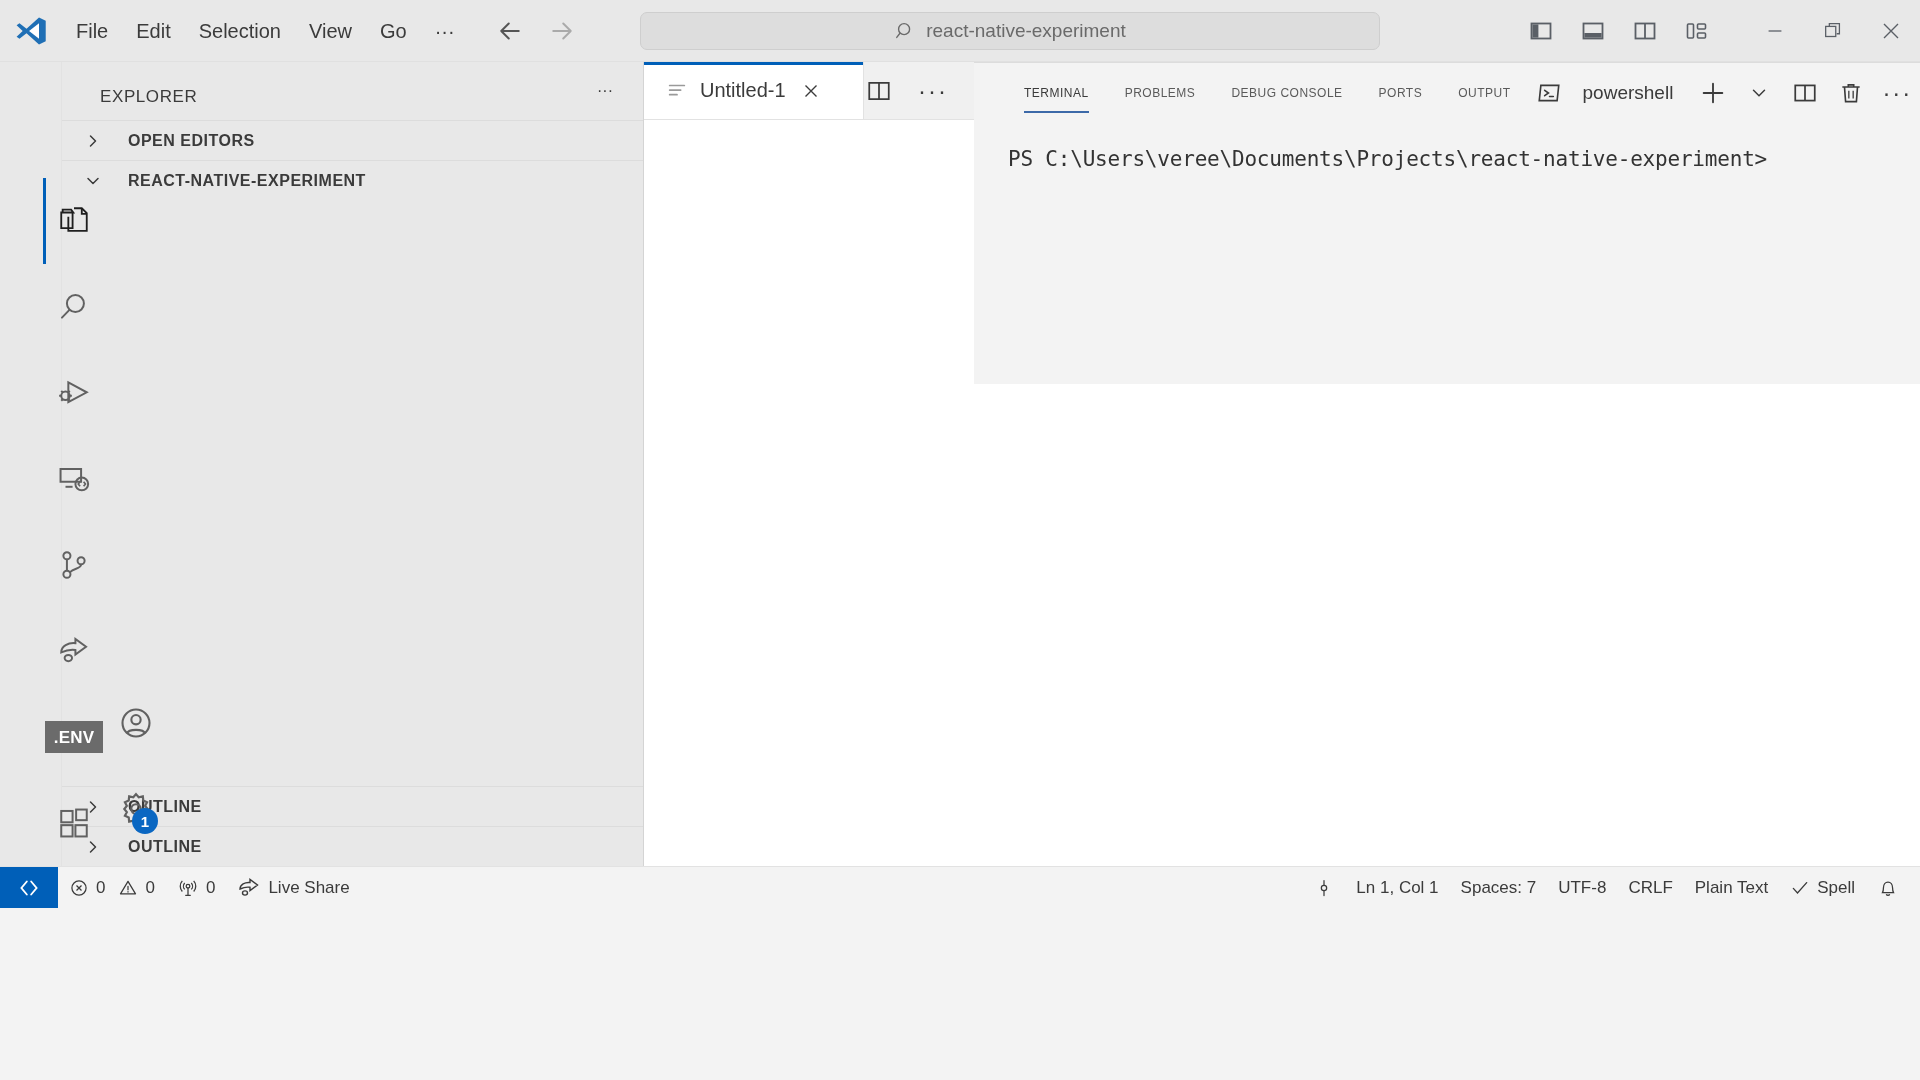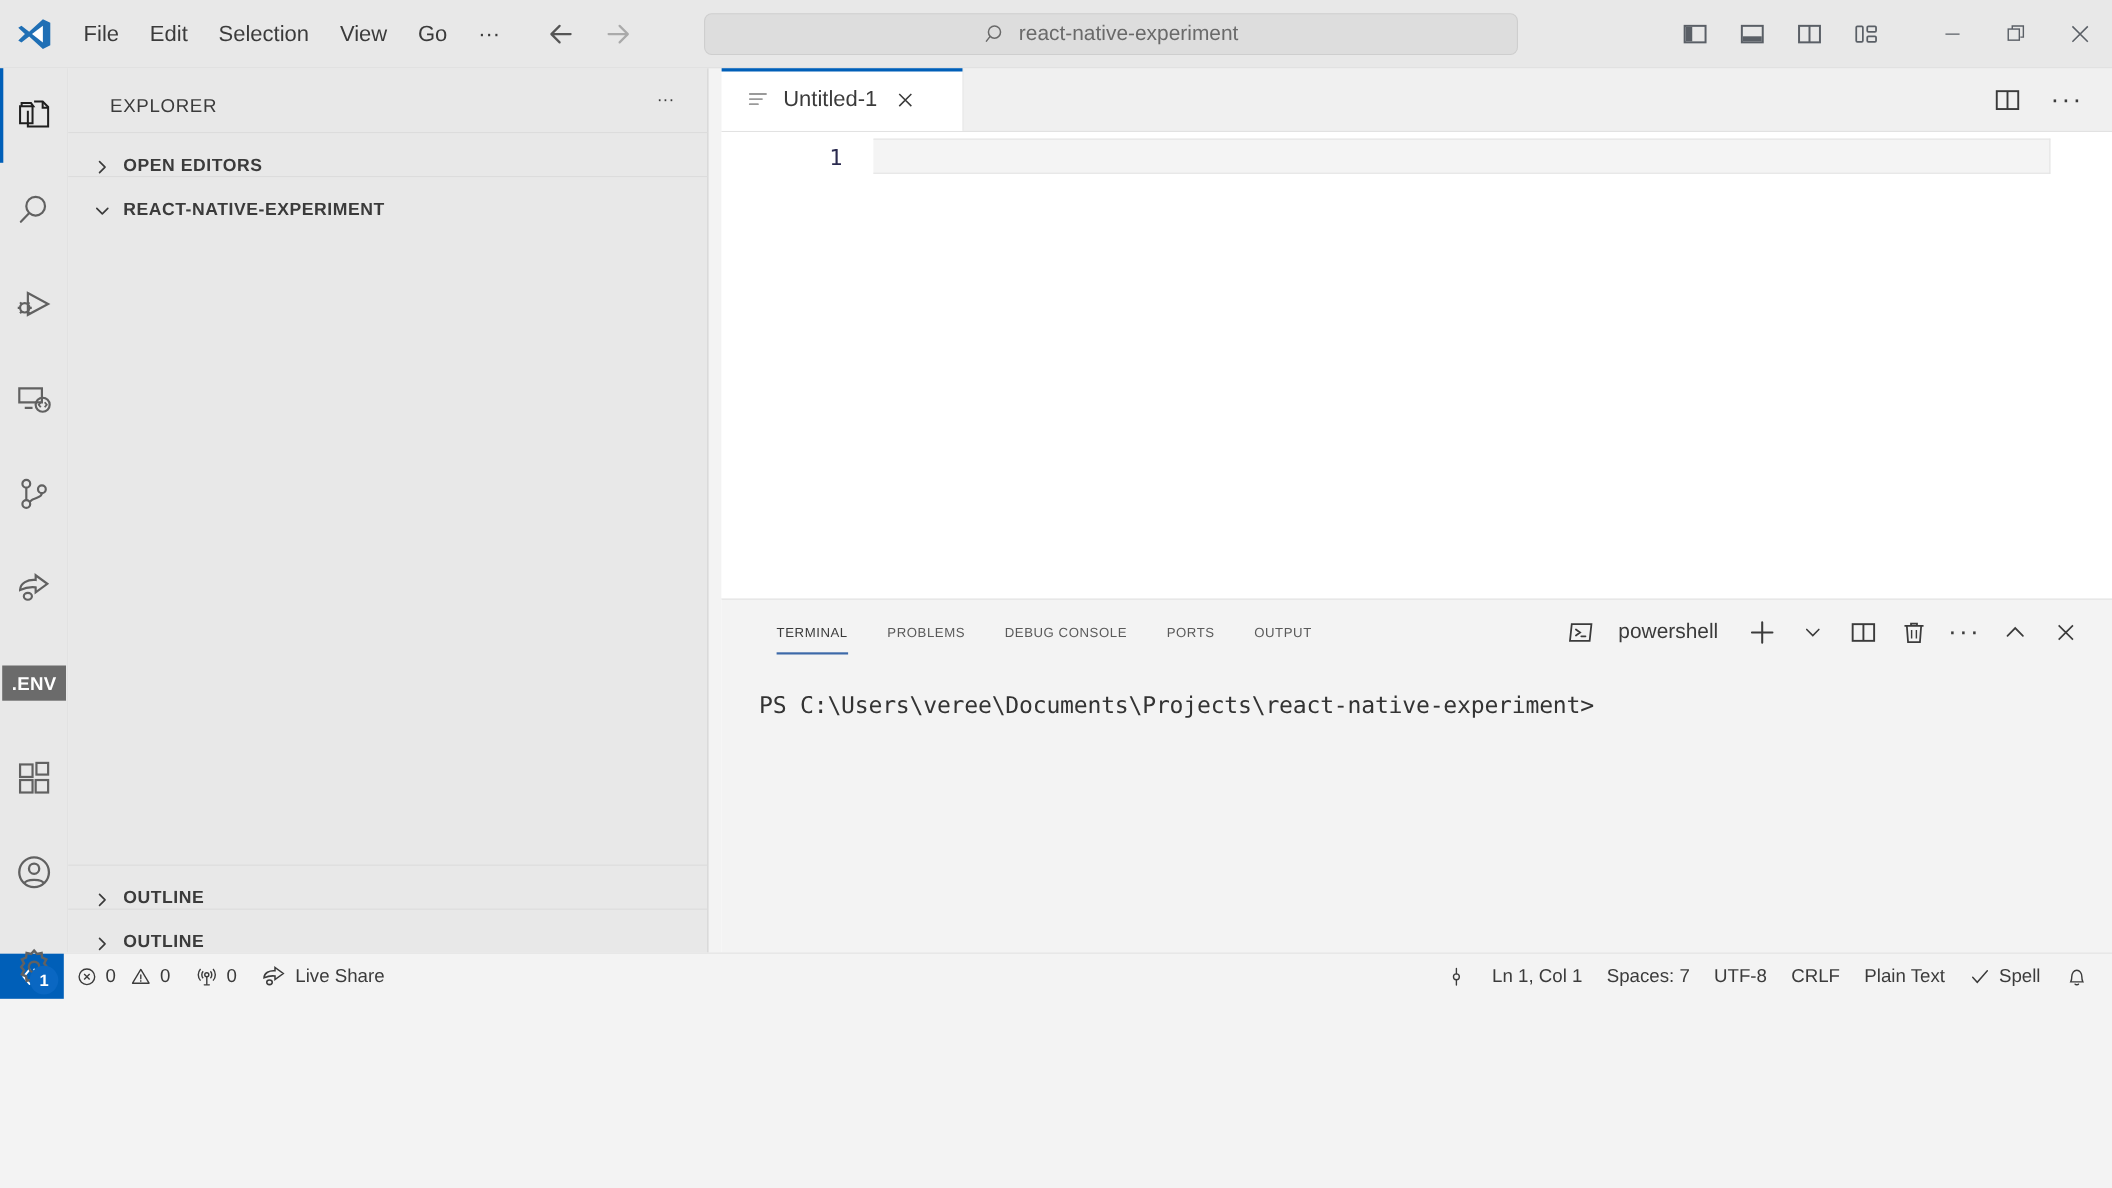--- a/index.html
+++ b/index.html
@@ -57,21 +57,21 @@
   }
 
   
   .body { flex: 1 1 auto; display: flex; min-height: 0; }
 
   
   .activitybar {
     width: 62px; flex: 0 0 62px;
     background: #e8e8e8;
     border-right: 1px solid #e2e2e2;
-    display: flex; flex-direction: column; align-items: flex-start;
+    display: flex; flex-direction: row; align-items: flex-end; padding-left: 43px;
   }
   .act-top { display: flex; flex-direction: column; align-items: center; flex: 1 1 auto; }
   .act-bottom { display: flex; flex-direction: column; align-items: center; padding-bottom: 14px; }
   .act-item {
     width: 62px; height: 86px;
     display: flex; align-items: center; justify-content: center;
     position: relative; cursor: default; color: #616161;
   }
   .act-item.active { color: #1f1f1f; }
   .act-item.active::before {
@@ -99,34 +99,34 @@
     border-right: 1px solid #d4d4d4;
     display: flex; flex-direction: column;
   }
   .sb-title {
     height: 58px; display: flex; align-items: center;
     padding: 0 24px 0 38px; justify-content: space-between;
   }
   .sb-title-text { font-size: 17px; letter-spacing: 0.6px; color: #3b3b3b; margin-top: 12px; }
   .sb-dots { cursor: default; padding: 0 6px; }
   .sb-section {
-    height: 40px; display: flex; align-items: flex-end;
-    gap: 10px; padding-left: 22px;
+    height: 40px; display: flex; align-items: center;
+    gap: 26px; padding-left: 22px;
     border-top: 1px solid #dcdcdc;
     cursor: default;
   }
   .sb-section-label {
     font-size: 16px; font-weight: bold; letter-spacing: 0.5px; color: #3b3b3b;
   }
   .sb-tree { flex: 1 1 auto; min-height: 0; }
   .sb-foot { margin-top: auto; }
   .chev { width: 18px; display: flex; align-items: center; justify-content: center; }
 
   
-  .editorarea { flex: 1 1 auto; display: flex; flex-direction: column; min-width: 0; background: #ffffff; margin-left: 12px; }
+  .editorarea { flex: 1 1 auto; display: flex; flex-direction: row; min-width: 0; background: #ffffff; }
   .tabsrow {
     height: 58px; flex: 0 0 58px;
     background: #f0f0f0;
     display: flex; align-items: stretch;
     border-bottom: 1px solid #e2e2e2;
   }
   .tab {
     display: flex; align-items: center; gap: 12px;
     padding: 0 18px 0 22px;
     background: #ffffff;

